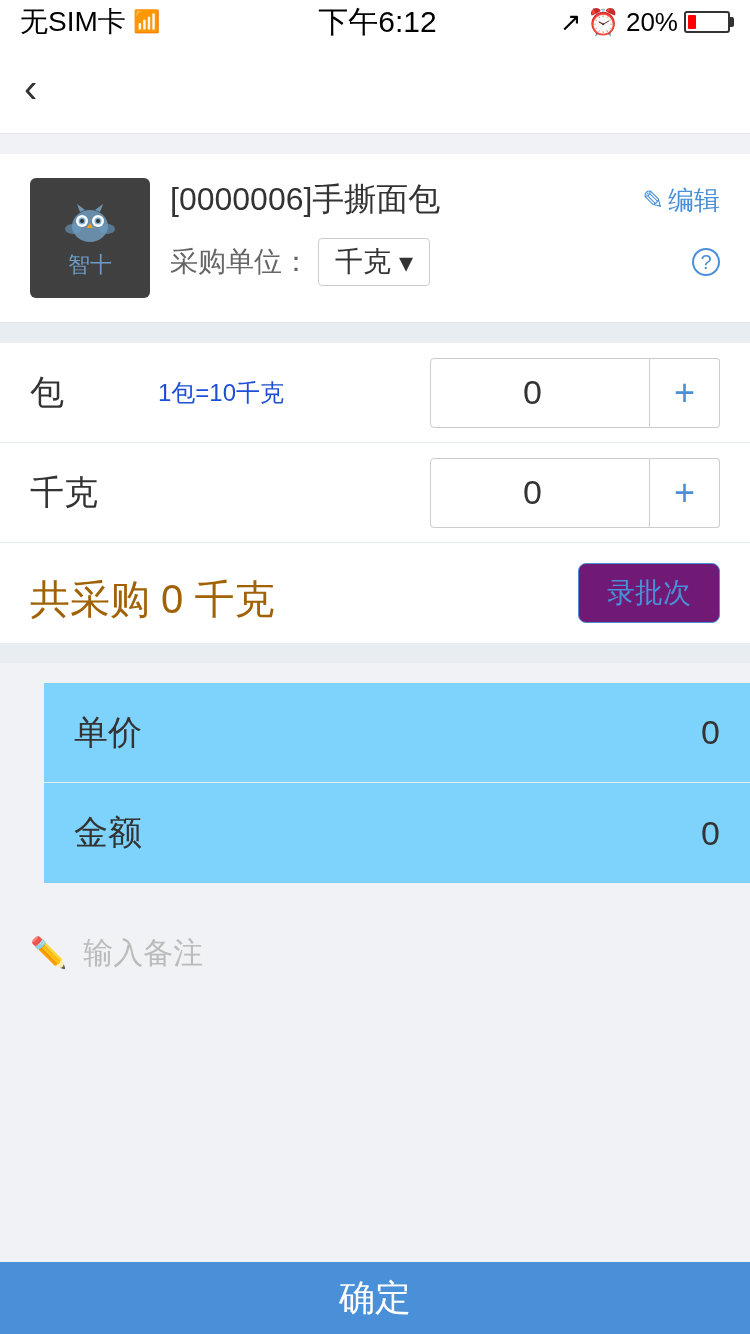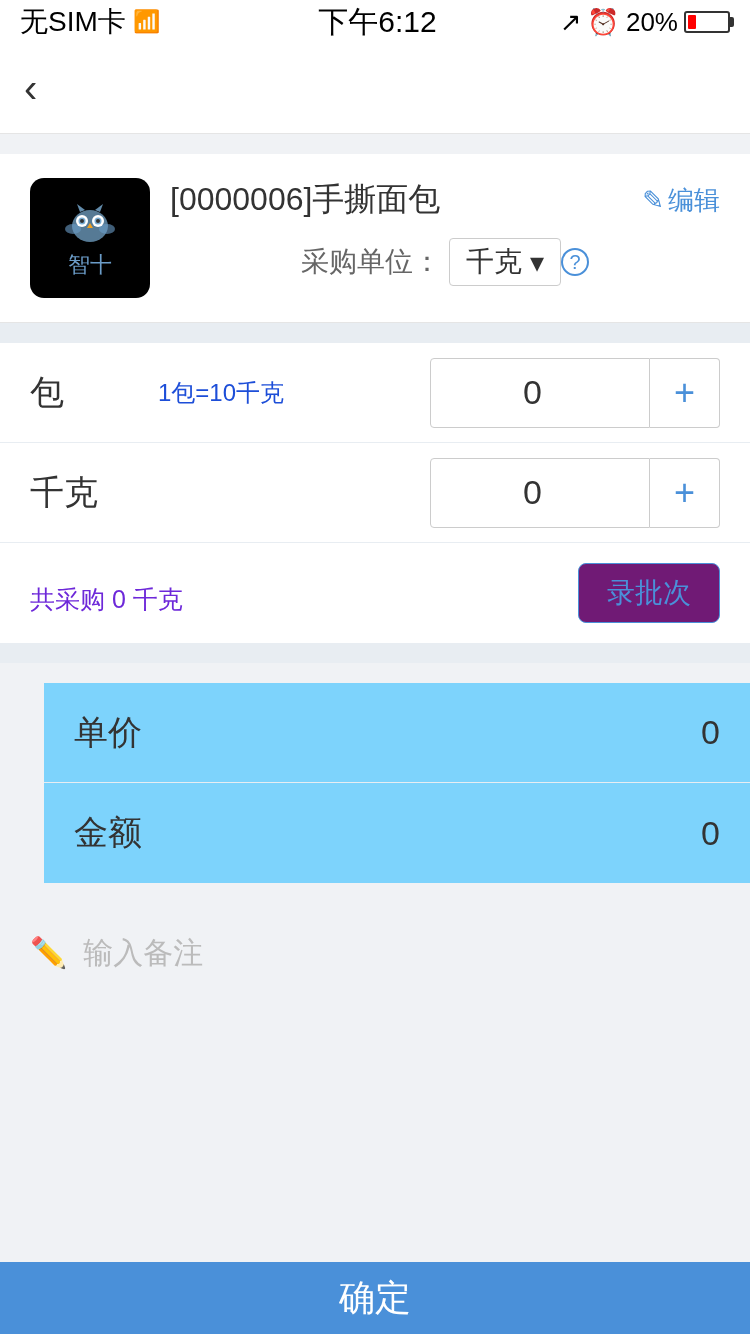--- a/index.html
+++ b/index.html
@@ -83,22 +83,22 @@
       padding: 24px 30px;
       display: flex;
       align-items: flex-start;
       gap: 20px;
       border-bottom: 1px solid #e5e5e5;
       margin-top: 20px;
     }
     .product-image {
       width: 120px;
       height: 120px;
-      background: #000000;
-      border-radius: 14px;
+      background: #404040;
+      border-radius: 6px;
       display: flex;
       flex-direction: column;
       align-items: center;
       justify-content: center;
       flex-shrink: 0;
       overflow: hidden;
     }
     .product-image-inner {
       display: flex;
       flex-direction: column;
@@ -127,21 +127,21 @@
       font-size: 26px;
       color: #4a90d9;
       cursor: pointer;
       display: flex;
       align-items: center;
       gap: 4px;
     }
     .purchase-unit-row {
       display: flex;
       align-items: center;
-      justify-content: center;
+      justify-content: space-between;
       margin-top: 16px;
     }
     .purchase-unit-label { font-size: 28px; color: #666; }
     .unit-select {
       border: 1px solid #ccc;
       border-radius: 4px;
       padding: 4px 16px;
       font-size: 28px;
       color: #333;
       background: #fff;
@@ -224,22 +224,22 @@
     .total-row {
       background: #fff;
       display: flex;
       align-items: center;
       justify-content: space-between;
       padding: 0 30px;
       height: 100px;
       border-bottom: none;
     }
     .total-label {
-      font-size: 25px;
-      color: #6d28d9;
+      font-size: 40px;
+      color: #a16207;
       margin-top: 12px;
     }
     .record-btn {
       border: 1px solid #4a90d9;
       border-radius: 8px;
       padding: 10px 28px;
       font-size: 28px;
       color: #4a90d9;
       background: #701a75;
       cursor: pointer;

